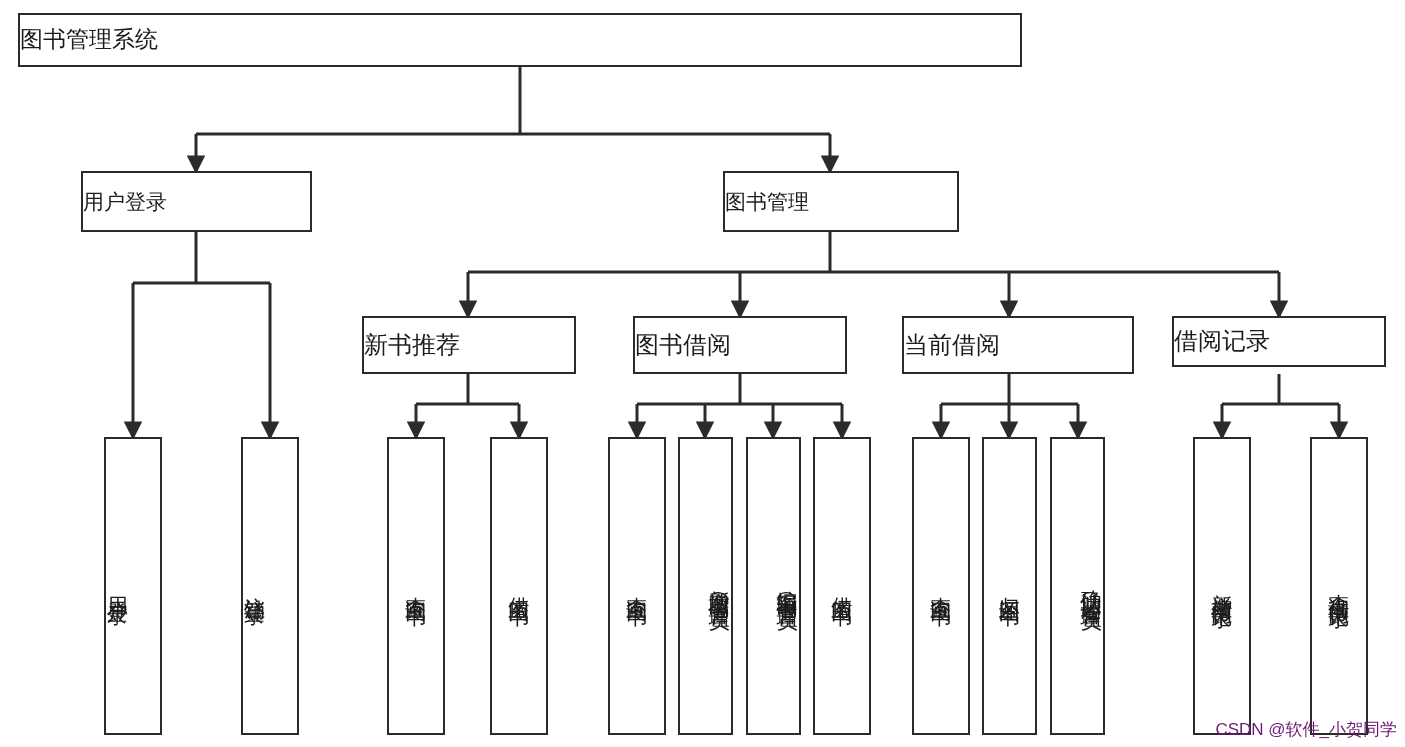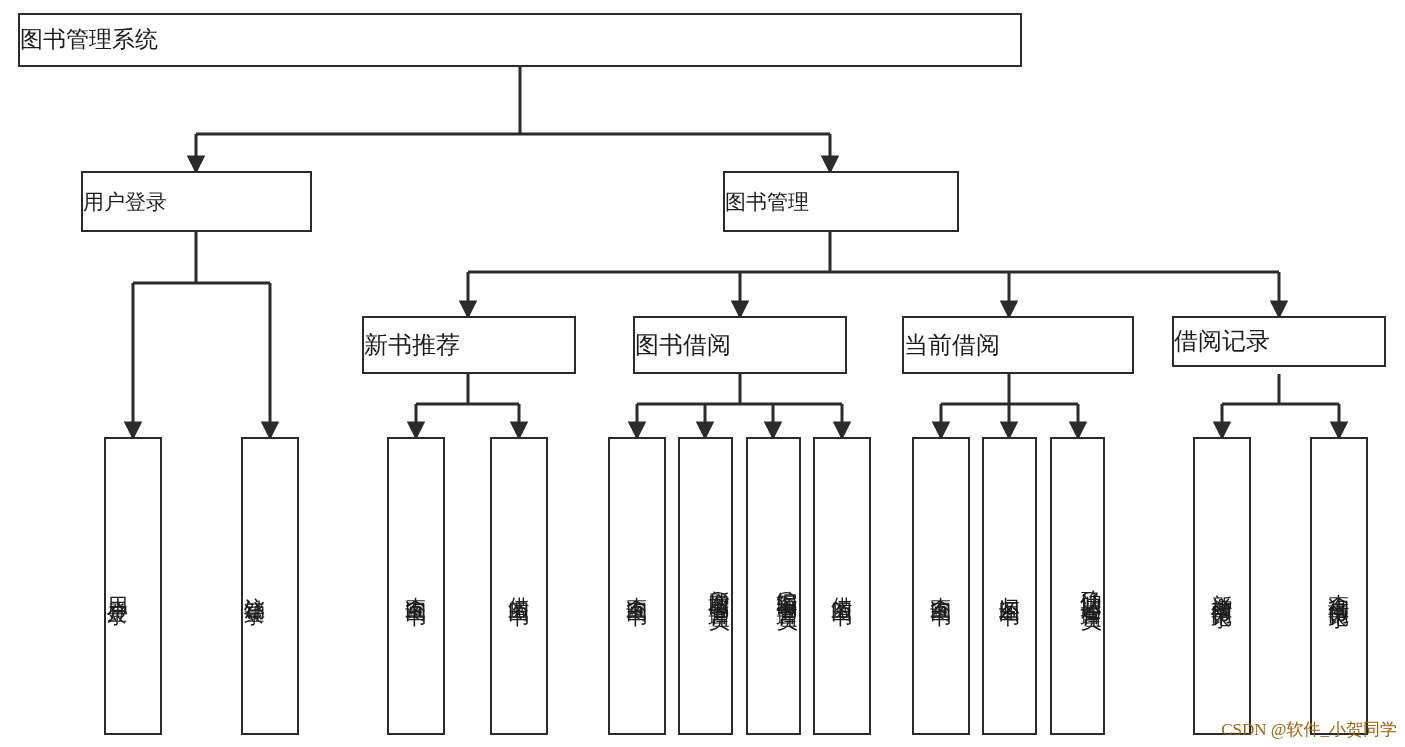--- a/index.html
+++ b/index.html
@@ -67,24 +67,24 @@
   }
   .node.leaf.align-bottom {
     align-items: flex-end;
     justify-content: center;
   }
   .watermark {
     position: absolute;
     right: 8px;
     bottom: 6px;
     font-size: 17px;
-    color: #a16207;
+    color: #701a75;
     z-index: 5;
     white-space: nowrap;
-    font-family: Liberation Serif, serif;
+    font-family: Liberation Sans, sans-serif;
   }
 </style>
 </head>
 <body>
 
 <div id="canvas">
 
   <svg id="edges" viewBox="0 0 1405 747" width="1405" height="747" aria-hidden="true">
     <defs>
       <marker id="arrow" viewBox="0 0 10 10" refX="8.4" refY="5" markerWidth="6.2" markerHeight="6.2" orient="auto-start-reverse">

